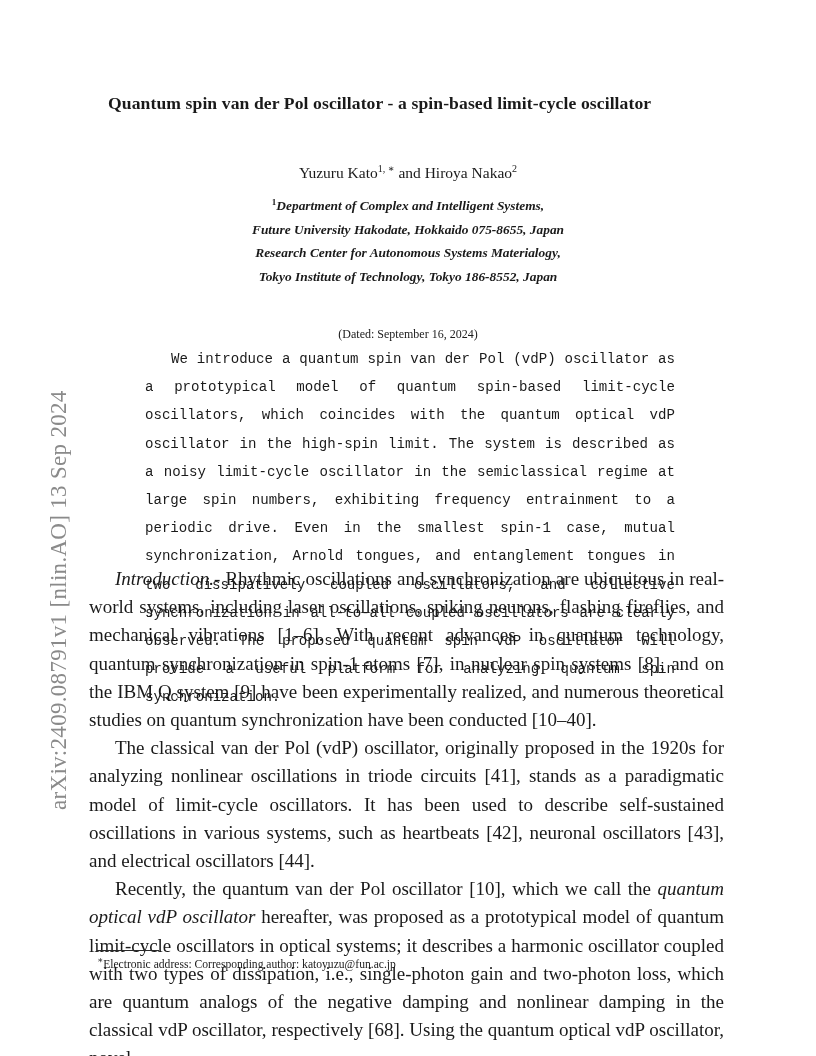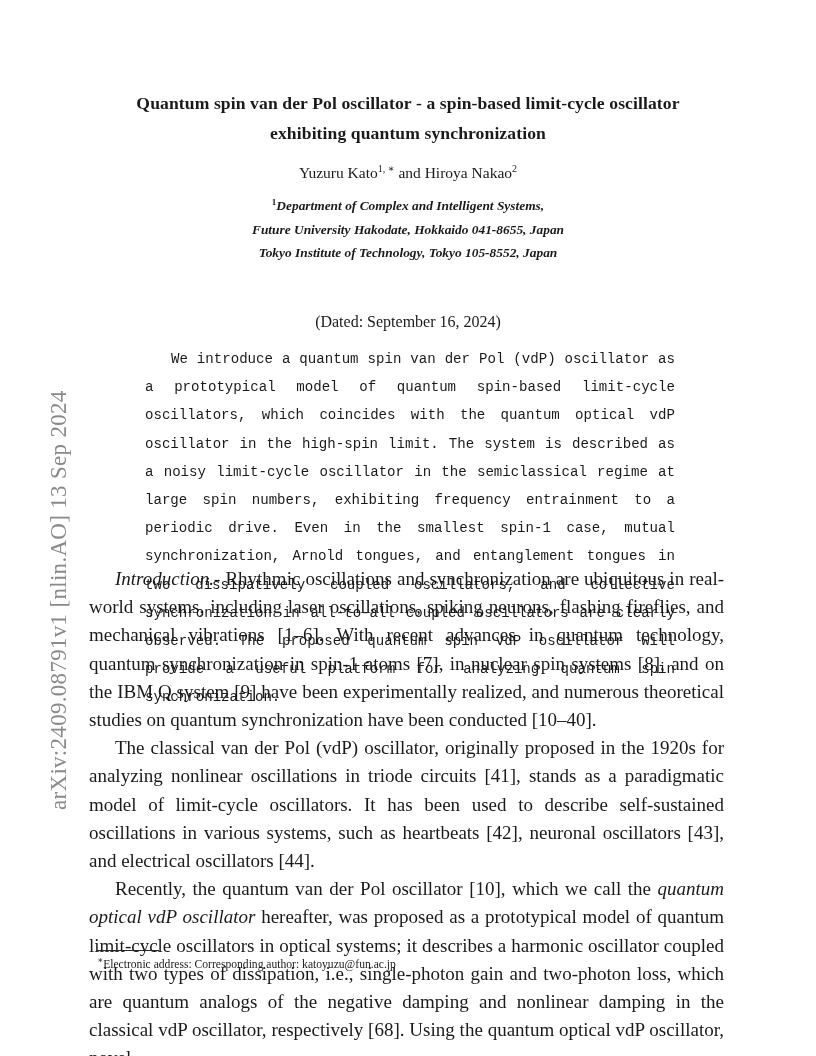--- a/index.html
+++ b/index.html
@@ -45,21 +45,20 @@
     top: 0;
     width: 816px;
     height: 1056px;
   }
 
   .title {
     position: absolute;
     left: 108px;
     top: 88px;
     width: 600px;
-    text-align: center;
     font-size: 17.6px;
     font-weight: bold;
     line-height: 30px;
     letter-spacing: 0.1px;
   }
   .title .line {
     display: block;
   }
 
   .authors {
@@ -95,24 +94,24 @@
   .affiliations sup {
     font-size: 9px;
     font-style: normal;
     vertical-align: super;
     line-height: 0;
   }
 
   .dated {
     position: absolute;
     left: 108px;
-    top: 312px;
+    top: 324px;
     width: 600px;
     text-align: center;
-    font-size: 16px;
+    font-size: 12px;
     line-height: 20px;
   }
 
   .abstract {
     position: absolute;
     left: 145px;
     top: 345px;
     width: 530px;
     font-size: 14.1px;
     line-height: 28.2px;
@@ -171,31 +170,31 @@
 <body>
 
 <div class="page">
 
   <div class="arxiv-stamp">
     <div class="arxiv-stamp-text">arXiv:2409.08791v1  [nlin.AO]  13 Sep 2024</div>
   </div>
 
   <div class="title">
     <span class="line">Quantum spin van der Pol oscillator - a spin-based limit-cycle oscillator</span>
-    <span class="line">exhibiting quantum synchronization</span>
   </div>
 
   <div class="authors">
     <span>Yuzuru Kato</span><sup>1, ∗</sup><span> and </span><span>Hiroya Nakao</span><sup>2</sup>
   </div>
 
   <div class="affiliations">
     <span class="aff-line"><sup>1</sup><span>Department of Complex and Intelligent Systems,</span></span>
-    <span class="aff-line">Future University Hakodate, Hokkaido 041-8655, Japan</span>
-    <span class="aff-line">Tokyo Institute of Technology, Tokyo 105-8552, Japan</span>
+    <span class="aff-line">Future University Hakodate, Hokkaido 075-8655, Japan</span>
+    <span class="aff-line">Research Center for Autonomous Systems Materialogy,</span>
+    <span class="aff-line">Tokyo Institute of Technology, Tokyo 186-8552, Japan</span>
   </div>
 
   <div class="dated">(Dated: September 16, 2024)</div>
 
   <div class="abstract">
     <p>We introduce a quantum spin van der Pol (vdP) oscillator as a prototypical model of quantum spin-based limit-cycle oscillators, which coincides with the quantum optical vdP oscillator in the high-spin limit. The system is described as a noisy limit-cycle oscillator in the semiclassical regime at large spin numbers, exhibiting frequency entrainment to a periodic drive. Even in the smallest spin-1 case, mutual synchronization, Arnold tongues, and entanglement tongues in two dissipatively coupled oscillators, and collective synchronization in all-to-all coupled oscillators are clearly observed. The proposed quantum spin vdP oscillator will provide a useful platform for analyzing quantum spin synchronization.</p>
   </div>
 
   <div class="body-text">
     <p><i>Introduction.</i><span>- </span><span>Rhythmic oscillations and synchronization are ubiquitous in real-world systems, including laser oscillations, spiking neurons, flashing fireflies, and mechanical vibrations  [1–6]. With recent advances in quantum technology, quantum synchronization in spin-1 atoms [7], in nuclear spin systems [8], and on the IBM Q system [9] have been experimentally realized, and numerous theoretical studies on quantum synchronization have been conducted  [10–40].</span></p>

